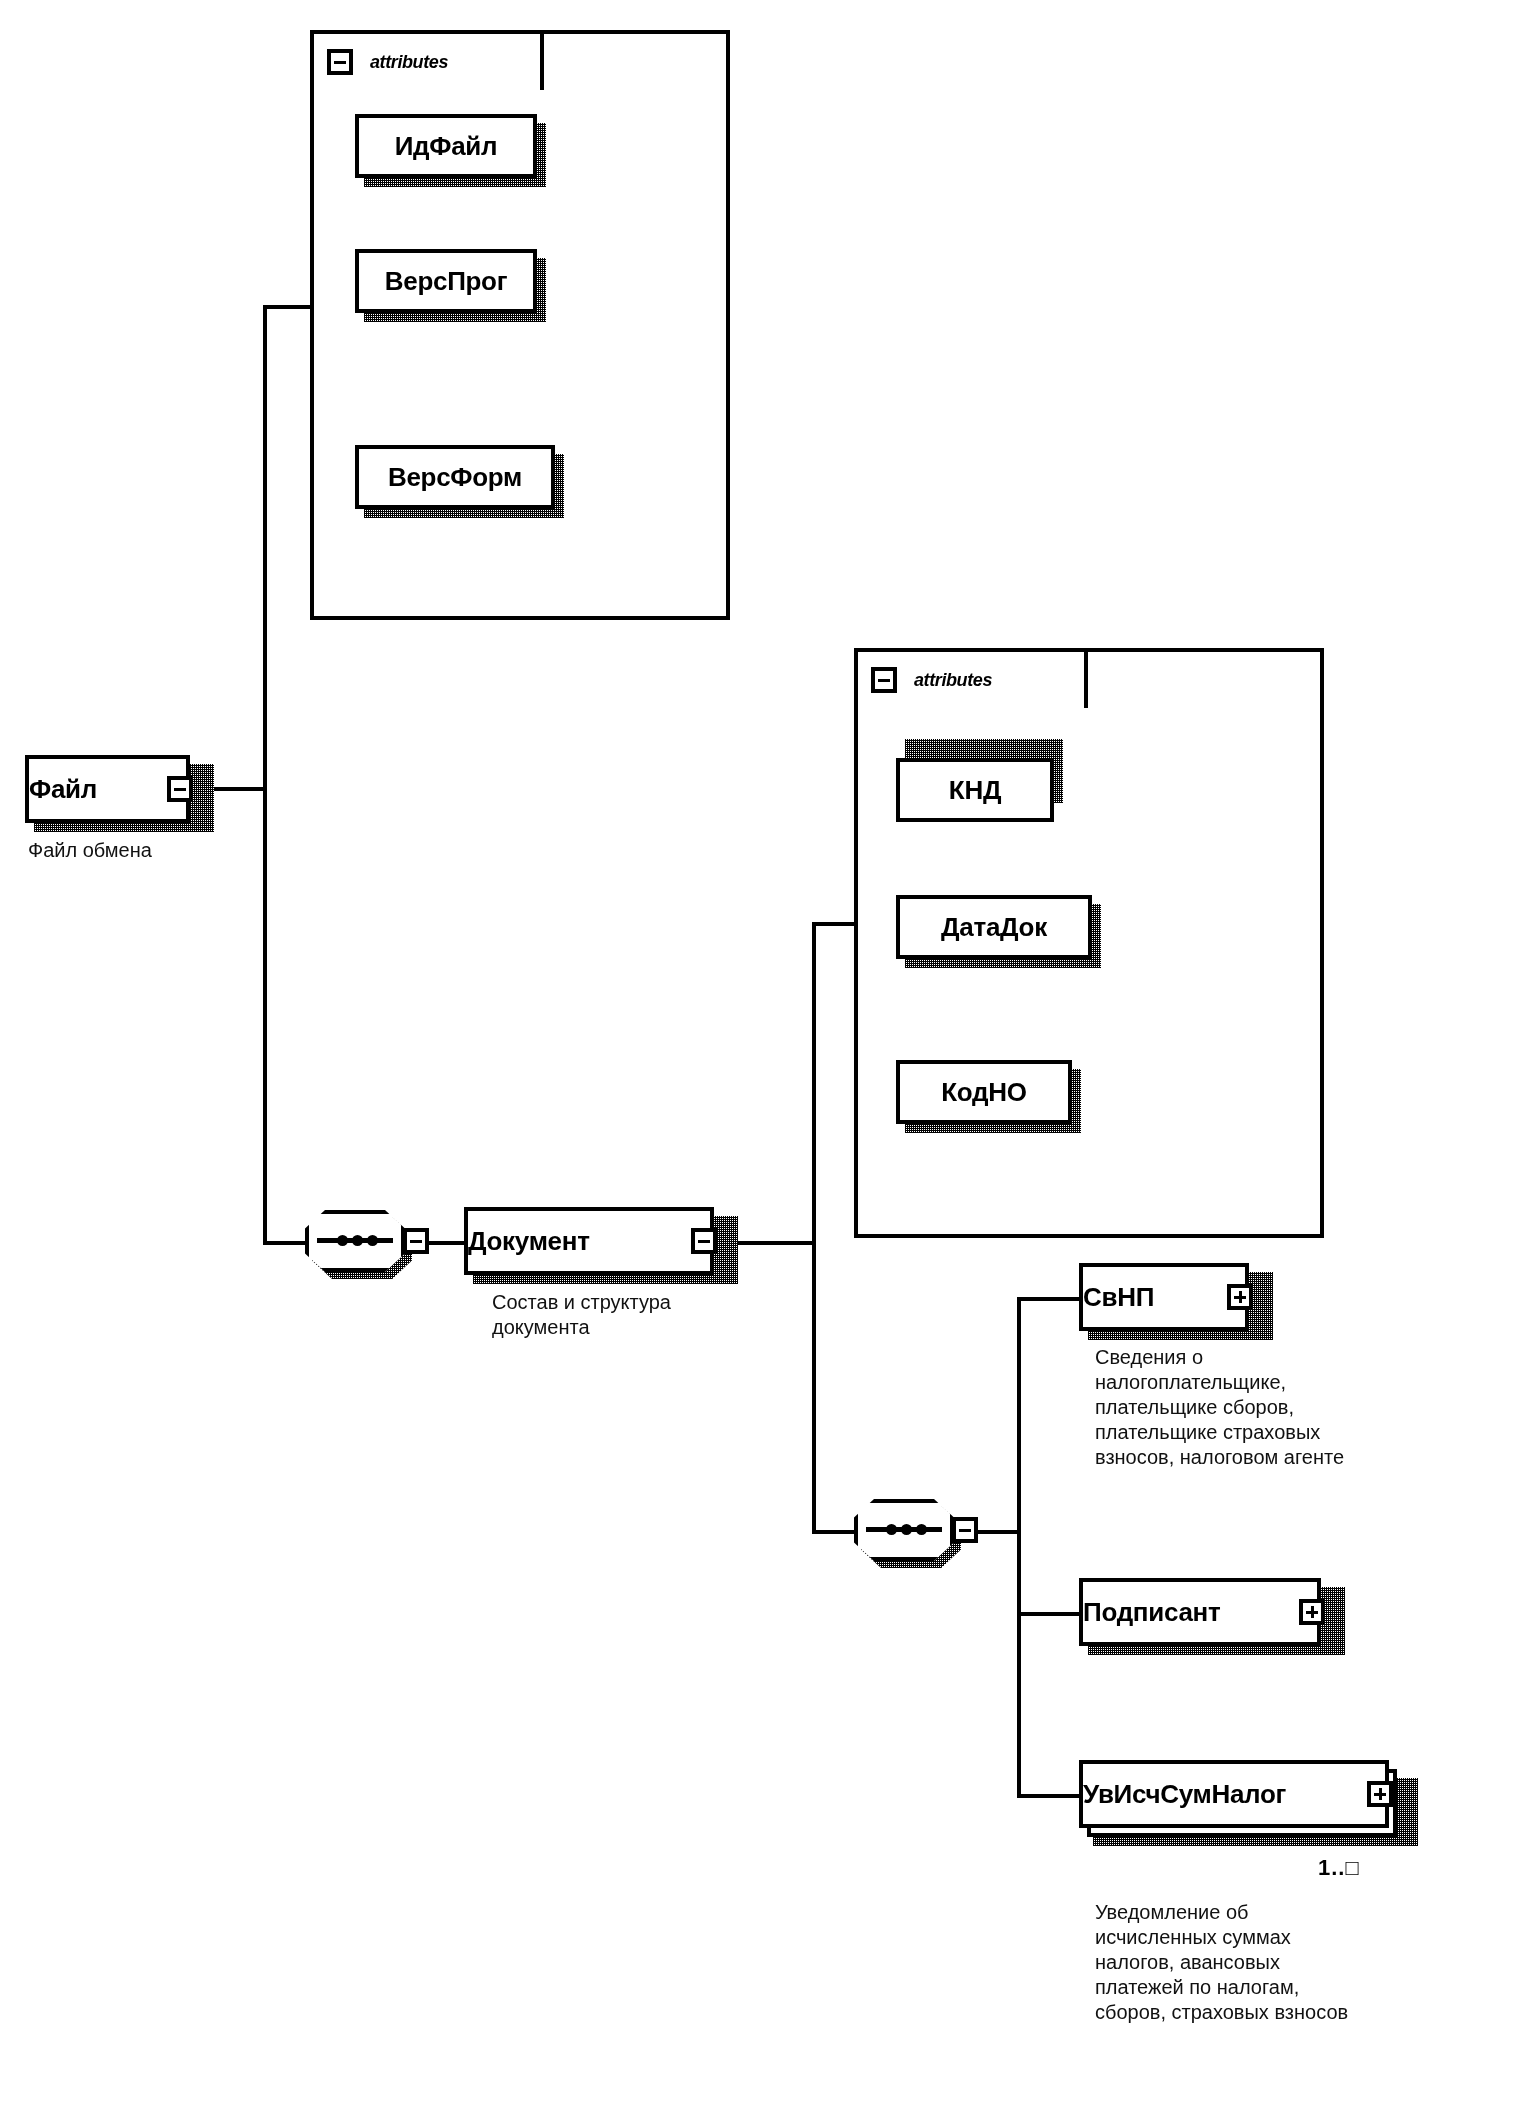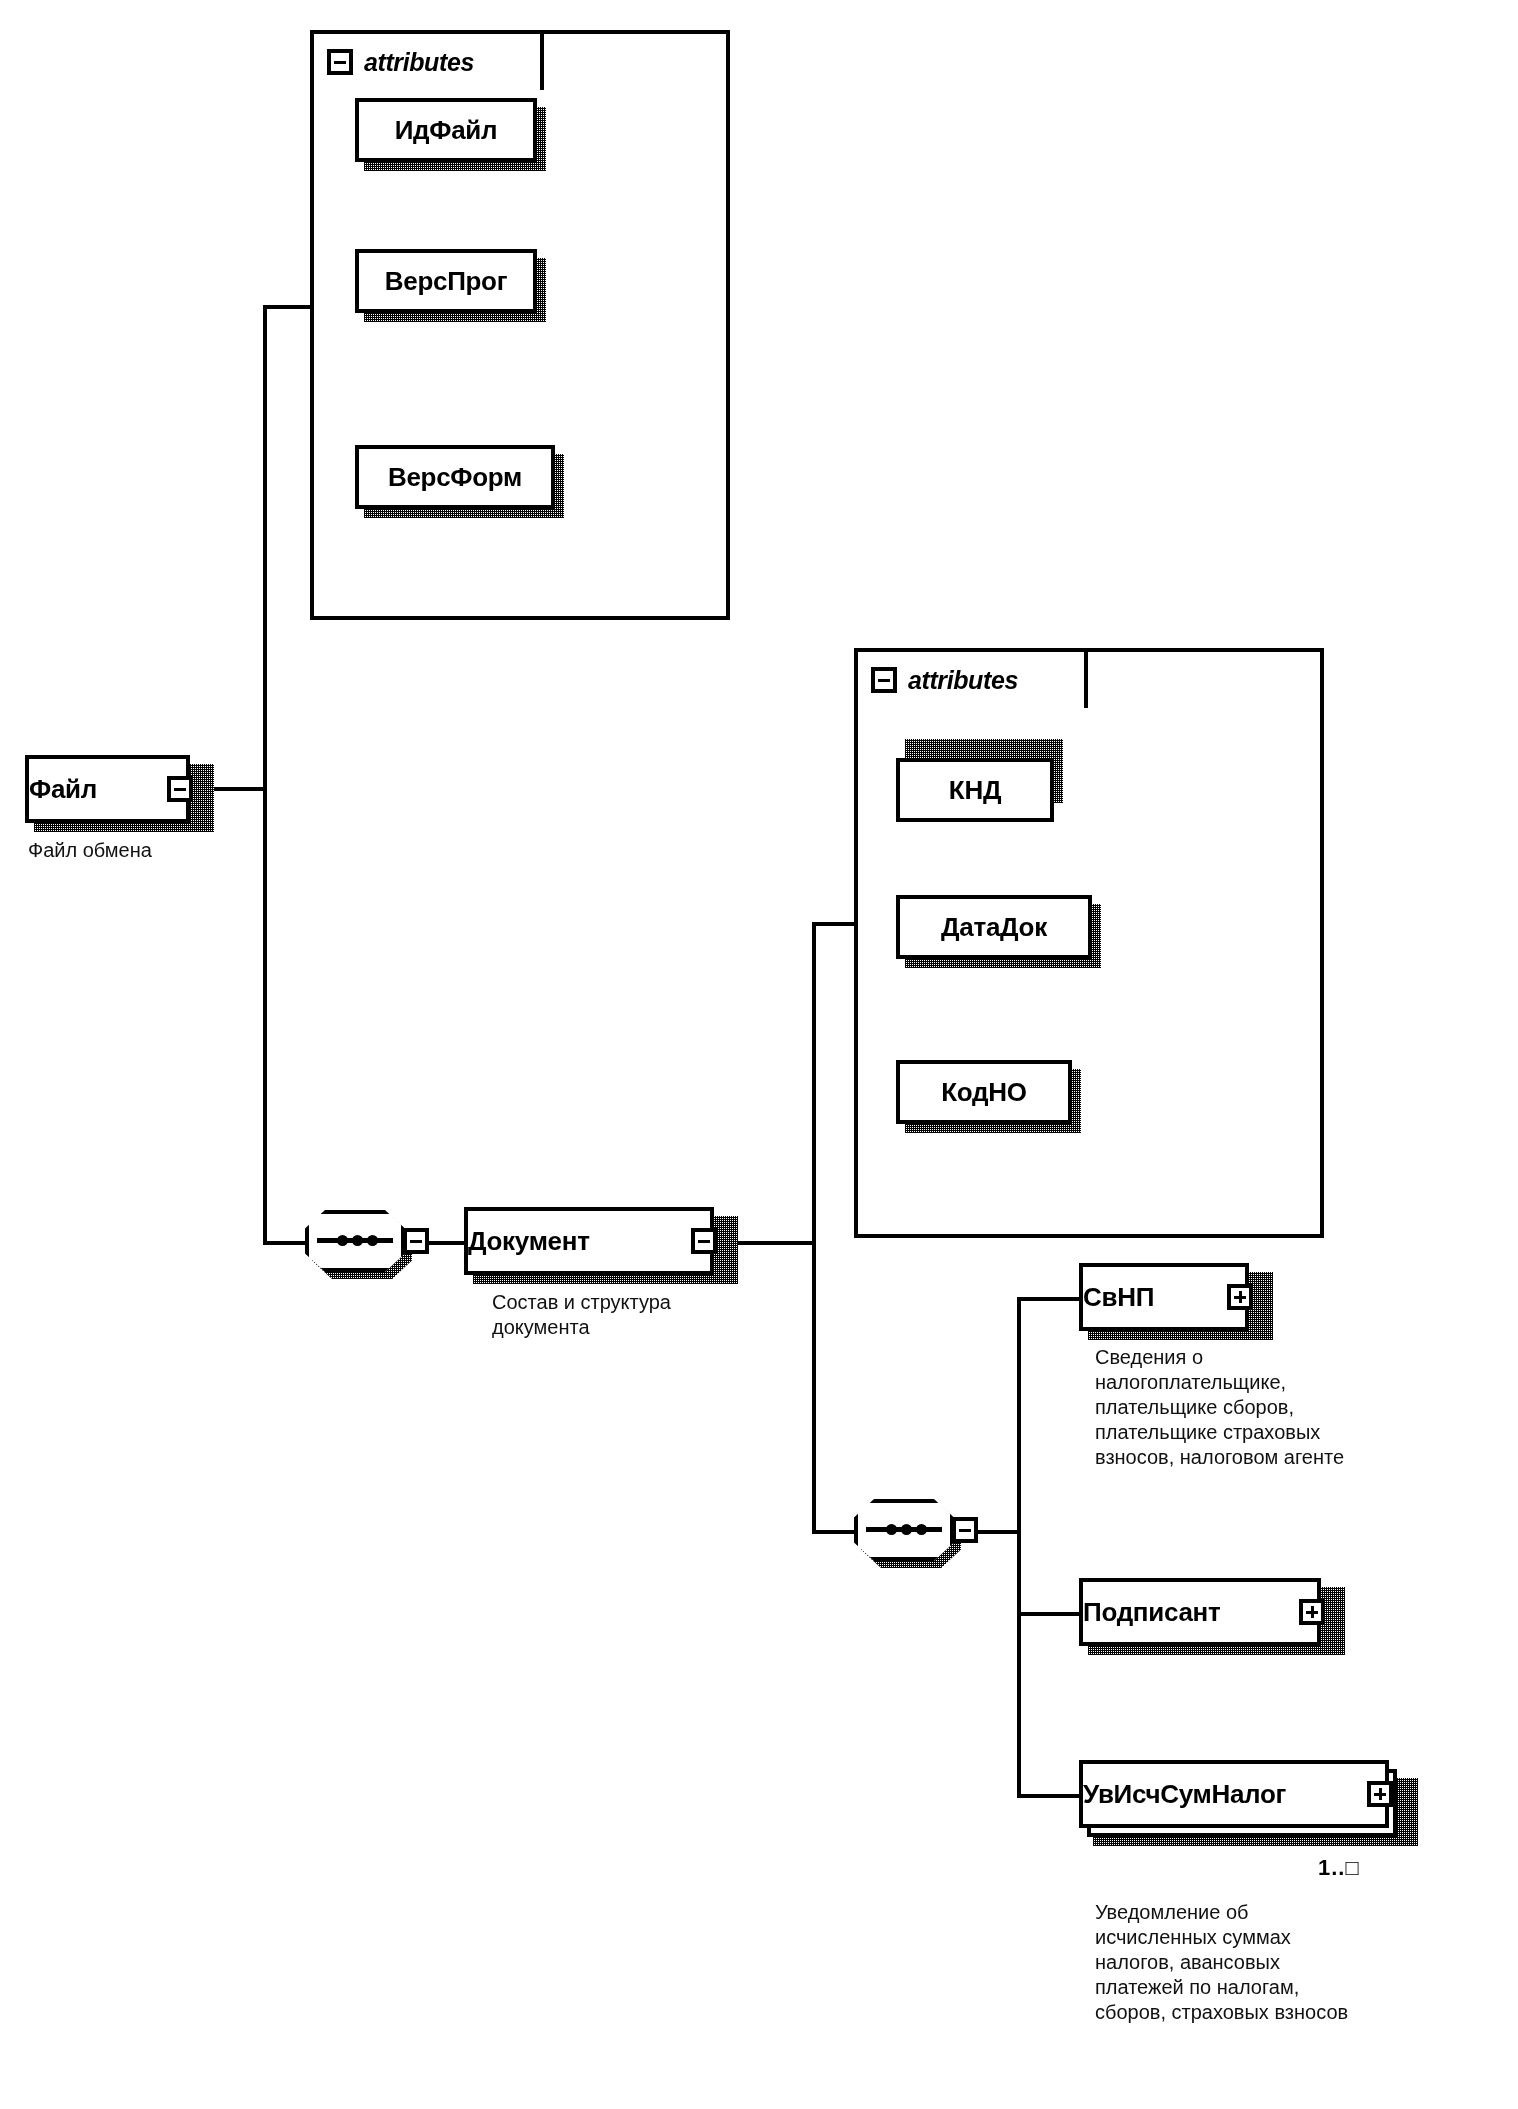--- a/index.html
+++ b/index.html
@@ -30,23 +30,23 @@
     background: #fff;
     box-sizing: border-box;
     display: flex;
     align-items: center;
     padding-left: 13px;
     z-index: 3;
   }
   .attr-tab-label {
     font-style: italic;
     font-weight: bold;
-    font-size: 25px;
+    font-size: 18px;
     letter-spacing: -0.4px;
-    margin-left: 11px;
+    margin-left: 17px;
     color: #000;
   }
   .attr-body {
     position: absolute;
     border: 4px solid #000;
     background: #fff;
     box-sizing: border-box;
     z-index: 1;
   }
   .tab-mask {
@@ -204,21 +204,21 @@
   <div class="hline" style="left:263px; top:1241px; width:42px;"></div>
 
   <div class="attr-panel">
     <div class="attr-body" style="left:310px; top:30px; width:420px; height:590px;"></div>
     <div class="tab-mask" style="left:314px; top:84px; width:230px; height:10px;"></div>
     <div class="attr-tab" style="left:310px; top:30px; width:234px; height:60px;">
       <span class="exp-box"></span>
       <span class="attr-tab-label">attributes</span>
     </div>
 
-    <div class="node attr-node" style="left:355px; top:98px; width:182px; height:64px;">
+    <div class="node attr-node" style="left:355px; top:114px; width:182px; height:64px;">
       <div class="node-shadow" style="left:9px; top:9px; width:182px; height:64px;"></div>
       <div class="node-box" style="width:182px; height:64px;">
         <span class="node-label">ИдФайл</span>
       </div>
     </div>
     <div class="node-caption" style="left:355px; top:196px; width:350px;">Идентификатор файла</div>
 
     <div class="node attr-node" style="left:355px; top:249px; width:182px; height:64px;">
       <div class="node-shadow" style="left:9px; top:9px; width:182px; height:64px;"></div>
       <div class="node-box" style="width:182px; height:64px;">

